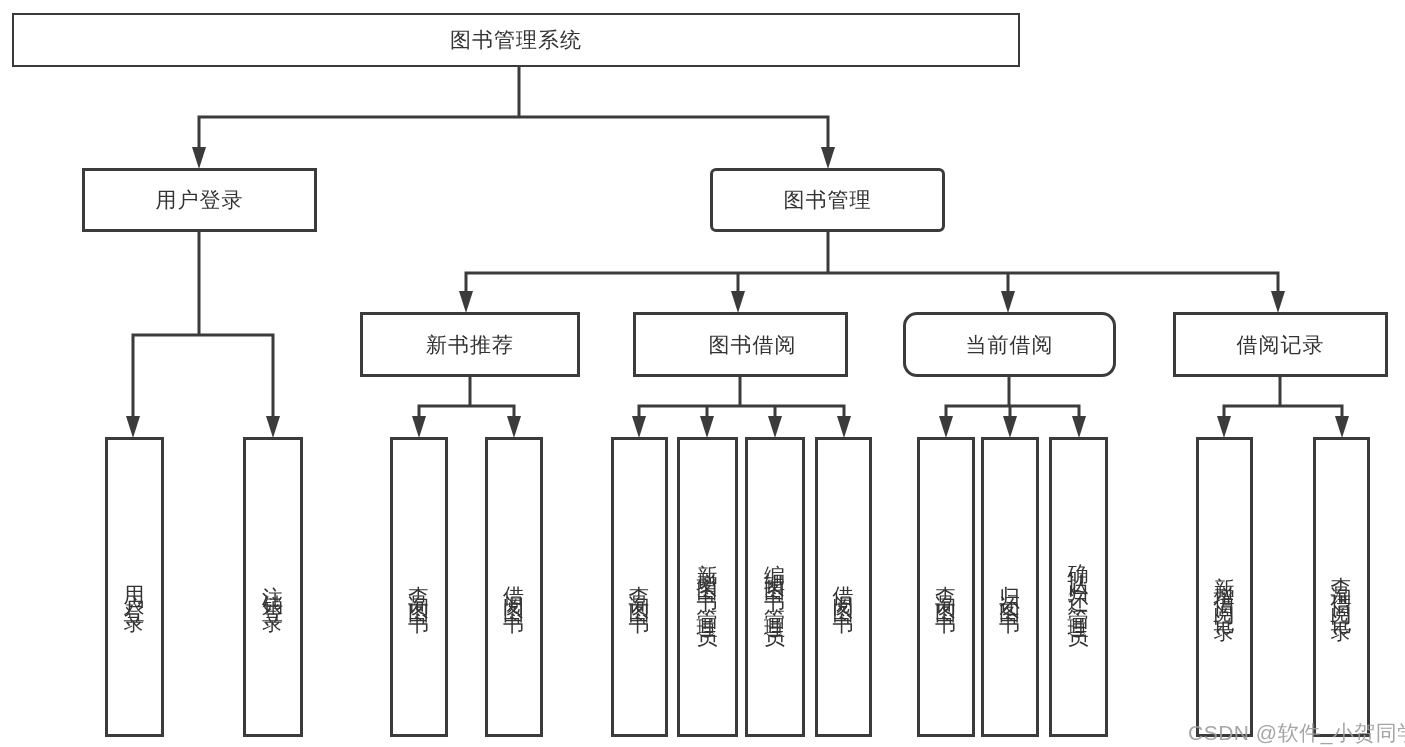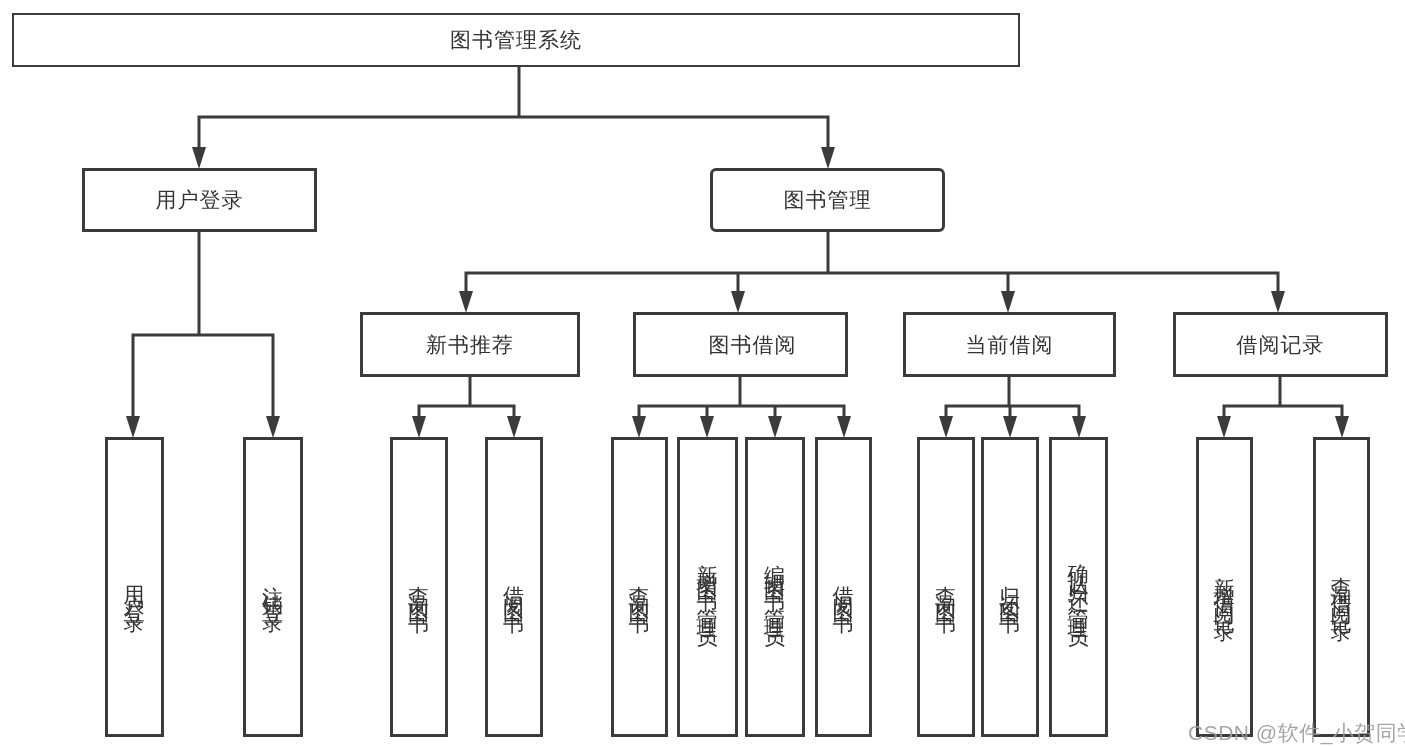--- a/index.html
+++ b/index.html
@@ -137,21 +137,21 @@
   <div class="box" style="left:710px; top:168px; width:235px; height:64px;border-radius:6px;">
     <span>图书管理</span>
   </div>
 
   <div class="box" style="left:360px; top:312px; width:220px; height:65px;">
     <span>新书推荐</span>
   </div>
   <div class="box" style="left:633px; top:312px; width:215px; height:65px;padding-left:24px;">
     <span>图书借阅</span>
   </div>
-  <div class="box" style="left:903px; top:312px; width:213px; height:65px;">
+  <div class="box" style="left:903px; top:312px; width:213px; height:65px;border-radius:14px;">
     <span>当前借阅</span>
   </div>
   <div class="box" style="left:1173px; top:312px; width:215px; height:65px;align-items:center;">
     <span>借阅记录</span>
   </div>
 
   <div class="vbox" style="left:105px; top:437px; width:59px; height:300px;">
     <span class="vtext">用户登录</span>
   </div>
   <div class="vbox" style="left:243px; top:437px; width:60px; height:300px;">

